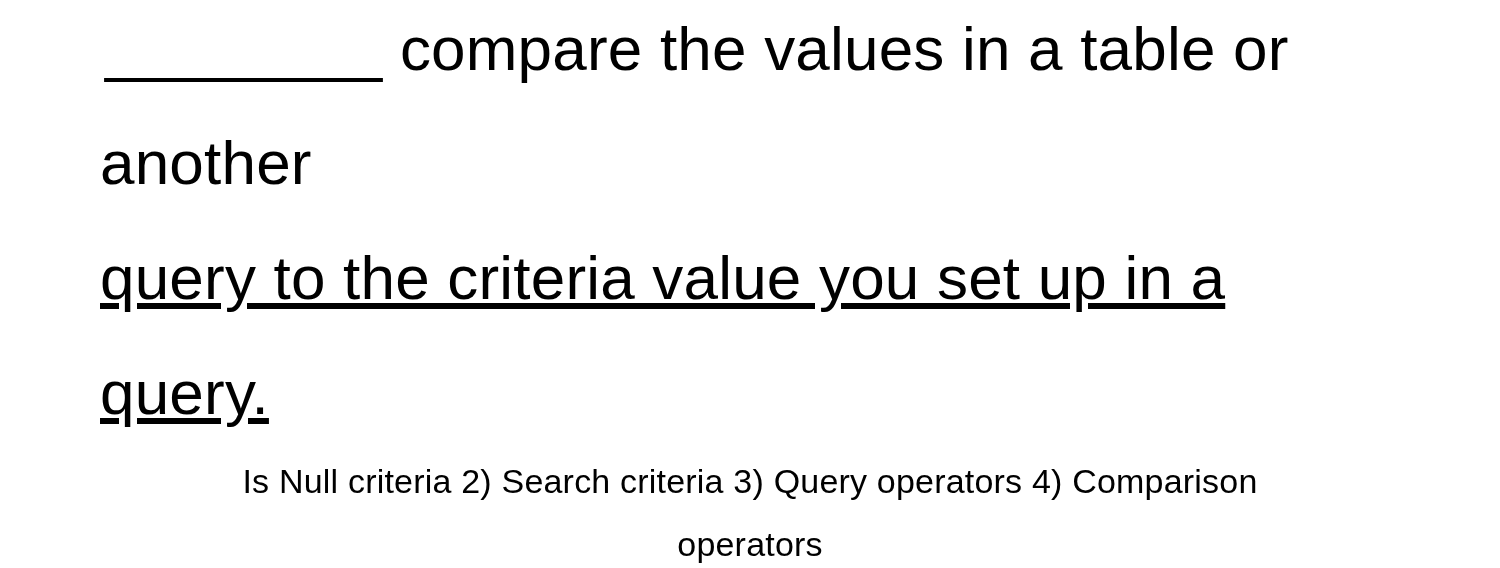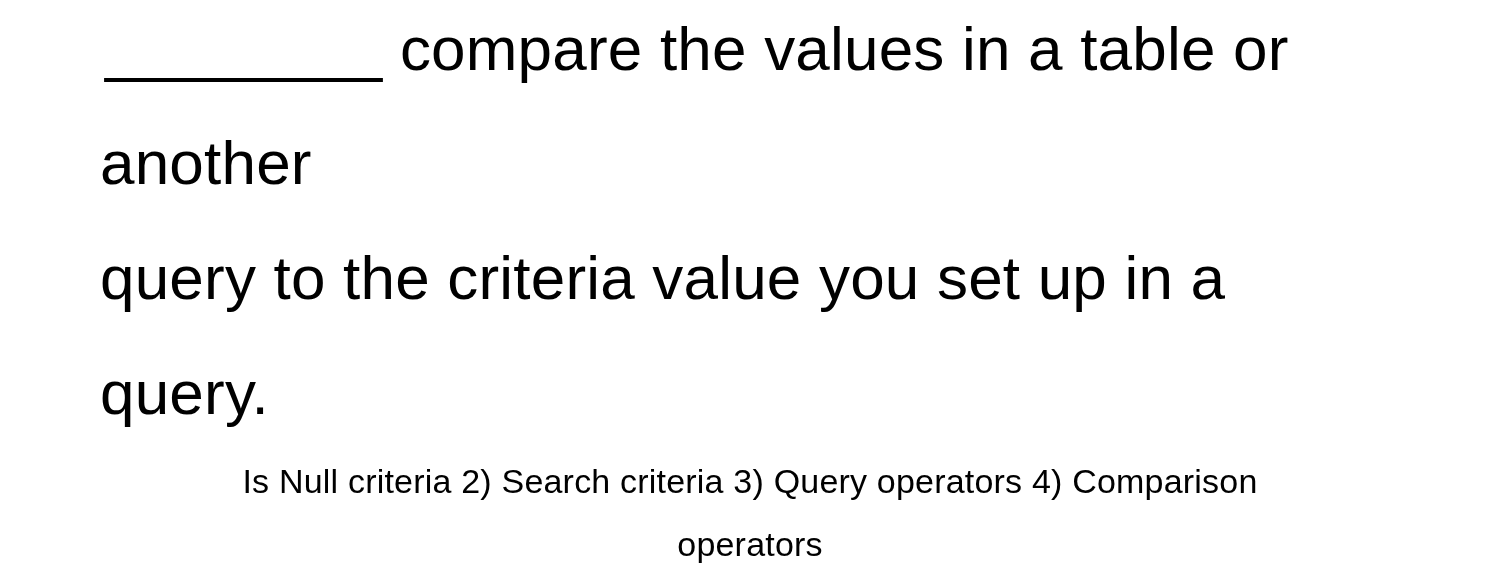--- a/index.html
+++ b/index.html
@@ -24,20 +24,21 @@
     .question-line {
       font-size: 62px;
       line-height: 1.85;
       letter-spacing: 0.2px;
     }
     .line1 {
       text-indent: 5px;
     }
     .line2 {
       text-indent: 0;
+      text-decoration: underline;
     }
     .options {
       font-size: 34px;
       line-height: 1.85;
       text-align: center;
       letter-spacing: 0.2px;
       margin-top: 0;
       padding: 0 100px;
     }
   </style>

